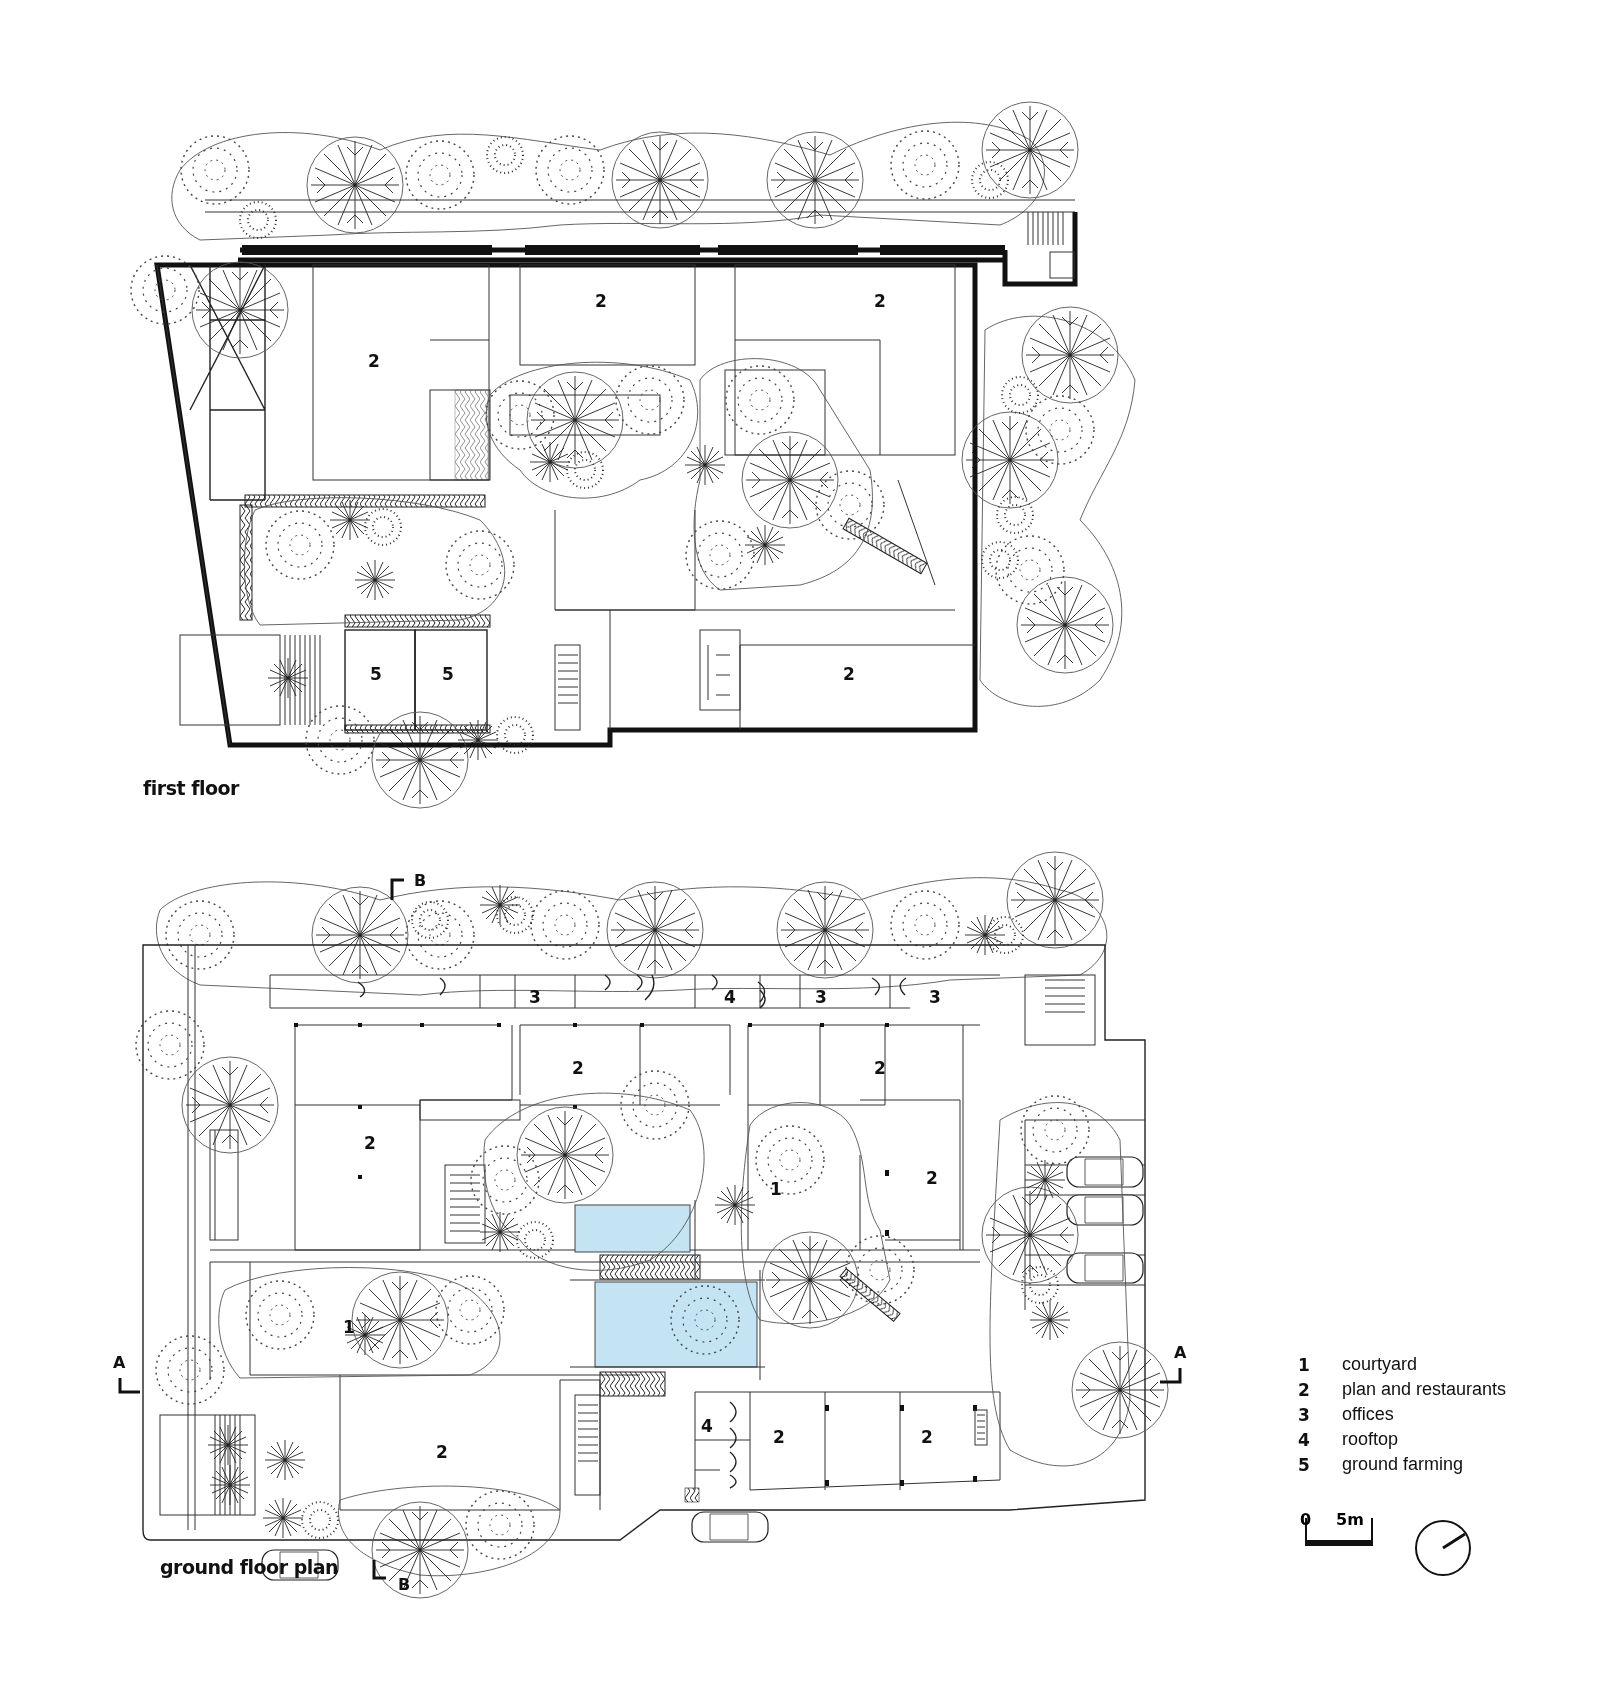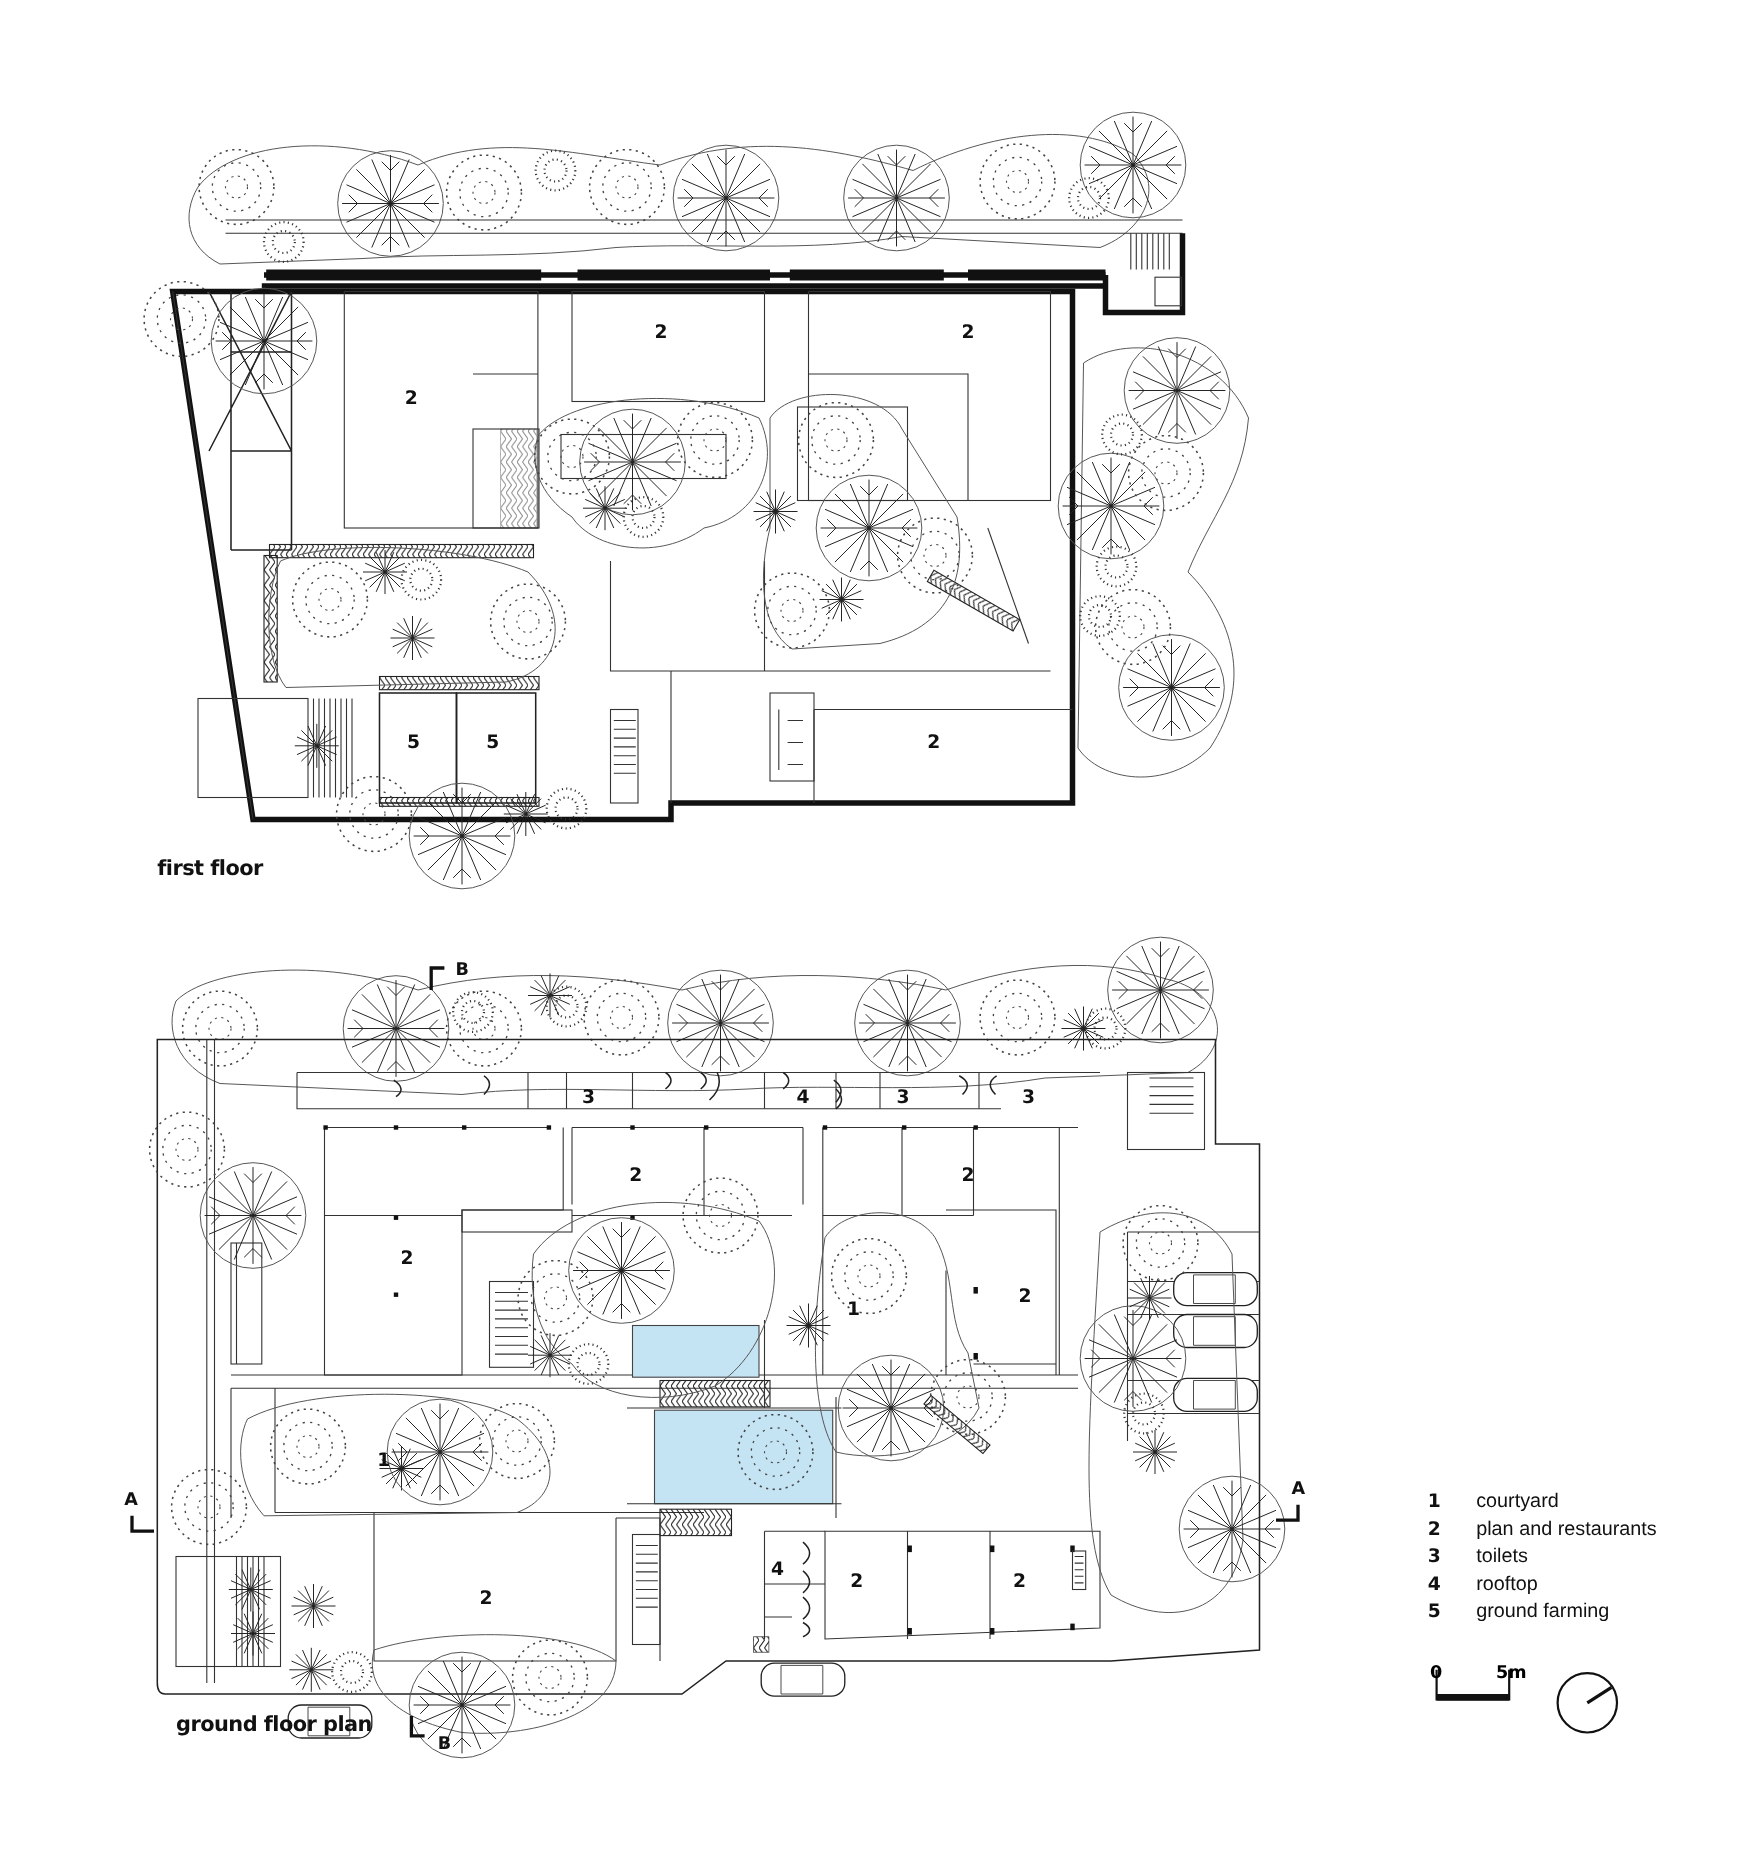--- a/index.html
+++ b/index.html
@@ -6,21 +6,21 @@
   body{width:1600px;height:1682px;position:relative;overflow:hidden;font-family:"Liberation Sans",sans-serif;}
   svg{position:absolute;left:0;top:0;}
   .lbl{font-family:"DejaVu Sans",sans-serif;font-weight:bold;font-size:17px;fill:#111;}
   .title{font-family:"DejaVu Sans",sans-serif;font-weight:bold;font-size:19px;fill:#111;letter-spacing:-0.5px;}
   .sec{font-family:"DejaVu Sans",sans-serif;font-weight:bold;font-size:16px;fill:#111;}
   .legend{position:absolute;left:1298px;top:1352px;font-family:"Liberation Sans",sans-serif;font-size:18px;color:#111;}
   .legend .row{display:flex;height:25px;align-items:center;}
   .legend .num{width:44px;font-weight:bold;font-family:"DejaVu Sans",sans-serif;font-size:17px;}
   .scale{position:absolute;left:1300px;top:1510px;width:80px;height:60px;}
   .scale .z{position:absolute;left:0;top:0;font-weight:bold;font-family:"DejaVu Sans",sans-serif;font-size:16px;}
-  .scale .f{position:absolute;left:60px;top:0;font-weight:bold;font-family:"DejaVu Sans",sans-serif;font-size:16px;}
+  .scale .f{position:absolute;left:36px;top:0;font-weight:bold;font-family:"DejaVu Sans",sans-serif;font-size:16px;}
   .thin{stroke:#333;stroke-width:1;fill:none;}
   .med{stroke:#222;stroke-width:1.4;fill:none;}
   .thick{stroke:#111;stroke-width:5;fill:none;}
   .canopy{stroke:#555;stroke-width:0.9;fill:none;}
   .hatch{fill:url(#chev);stroke:#222;stroke-width:1;}
   .pool{fill:#c4e4f4;stroke:#444;stroke-width:1;}
 </style>
 </head>
 <body>
 
@@ -365,21 +365,21 @@
   <div class="row">
       <span class="num">1</span>
       <span>courtyard</span>
     </div>
   <div class="row">
       <span class="num">2</span>
       <span>plan and restaurants</span>
     </div>
   <div class="row">
       <span class="num">3</span>
-      <span>toilets</span>
+      <span>offices</span>
     </div>
   <div class="row">
       <span class="num">4</span>
       <span>rooftop</span>
     </div>
   <div class="row">
       <span class="num">5</span>
       <span>ground farming</span>
     </div>
 </div>

